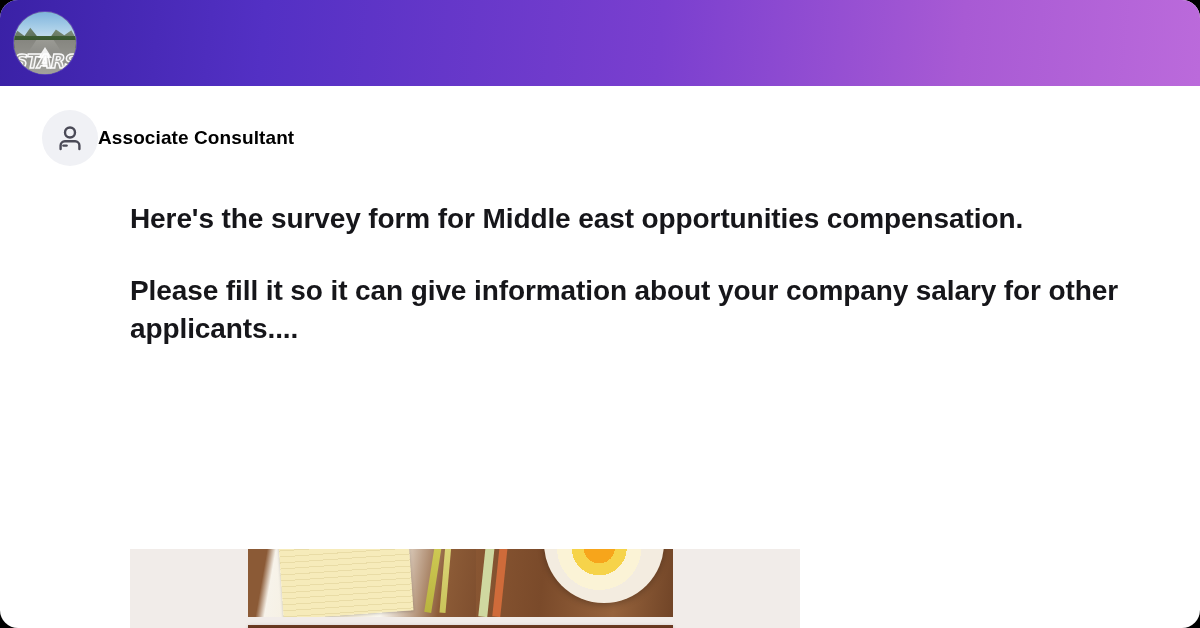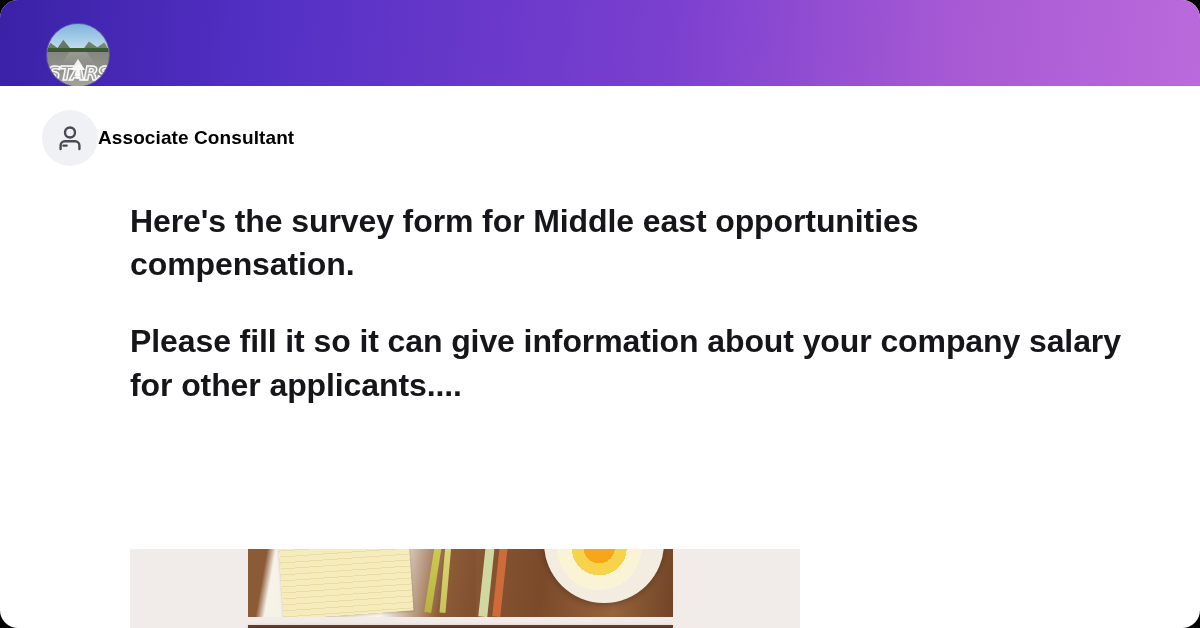--- a/index.html
+++ b/index.html
@@ -21,22 +21,22 @@
     border-radius: 18px;
     overflow: hidden;
   }
 
   
   .header {
     position: relative;
     height: 86px;
     background: linear-gradient(95deg, #3a21a6 0%, #5330c4 22%, #7a3fcf 55%, #a85ad4 80%, #bb6adb 100%);
     display: flex;
-    align-items: flex-end;
-    padding-left: 47px;
+    align-items: center;
+    padding-left: 14px;
     overflow: hidden;
   }
 
   .group-avatar {
     position: relative;
     width: 62px;
     height: 62px;
     border-radius: 50%;
     overflow: hidden;
     flex: 0 0 auto;
@@ -128,21 +128,21 @@
     font-weight: 600;
     color: #000000;
     letter-spacing: .1px;
   }
 
   .post-text {
     padding: 0 60px 0 130px;
     margin-top: 34px;
   }
   .post-text p {
-    font-size: 32px;
+    font-size: 28px;
     font-weight: 600;
     line-height: 1.35;
     color: #16161a;
     letter-spacing: -.1px;
   }
   .post-text p.second { margin-top: 34px; }
 
   
   .preview {
     position: absolute;

